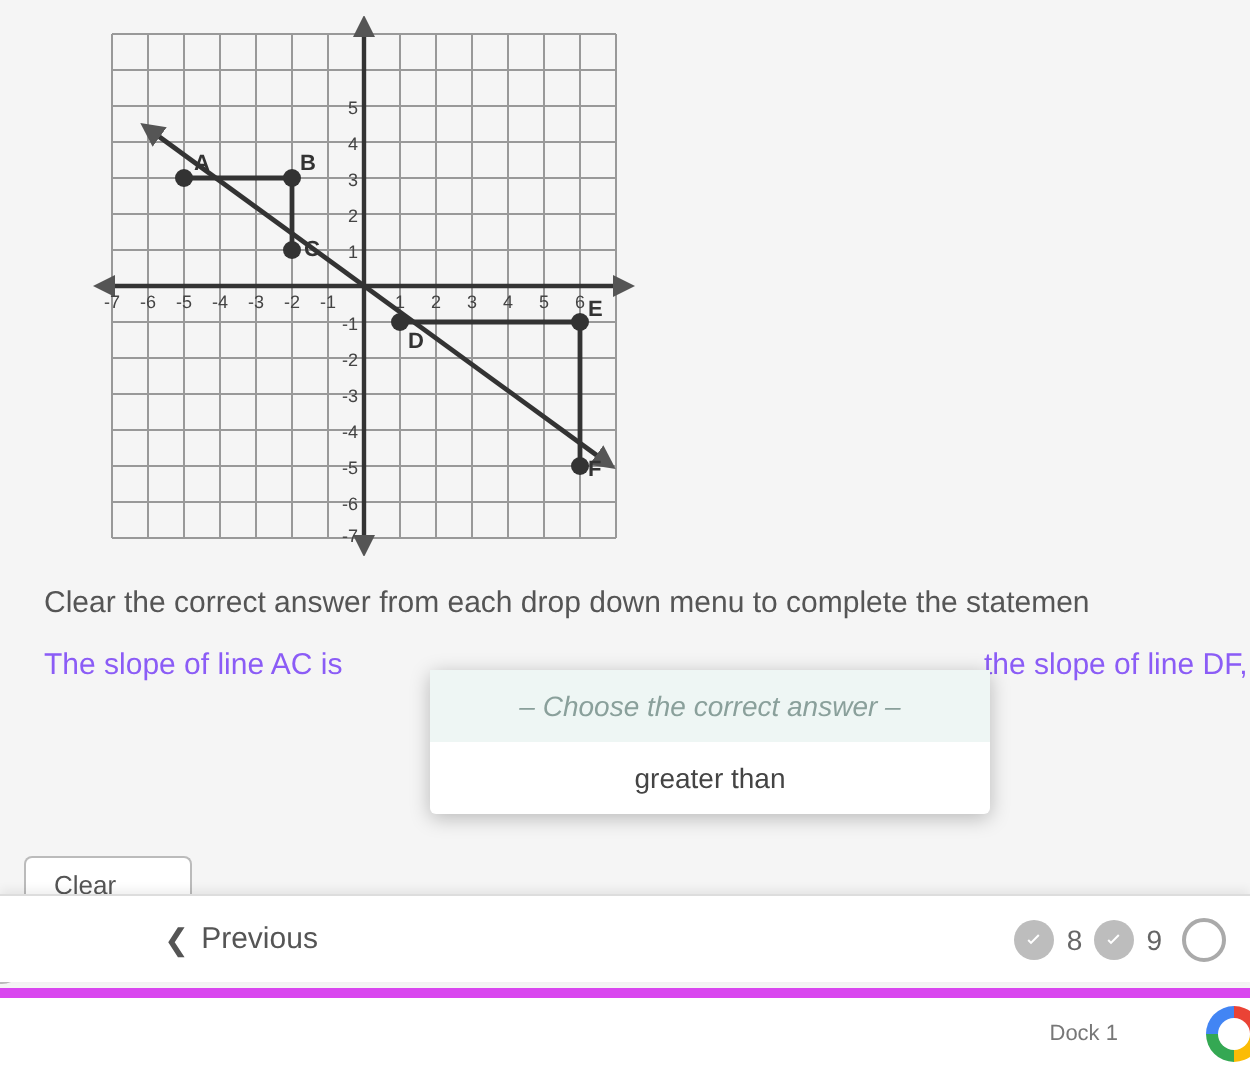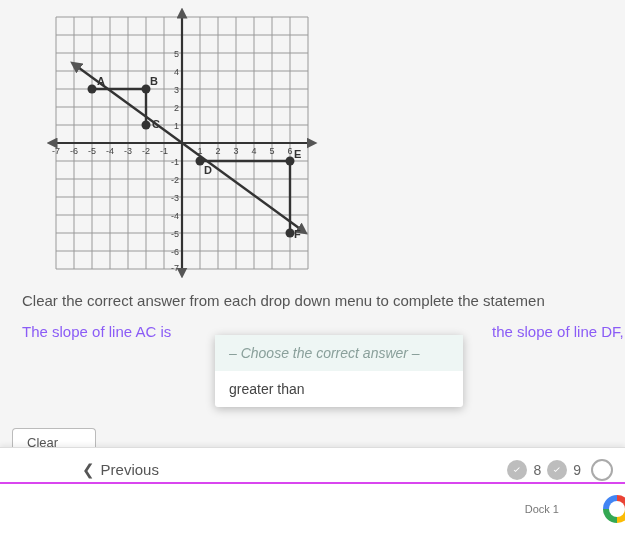--- a/index.html
+++ b/index.html
@@ -46,27 +46,28 @@
       margin-top: 10px;
       margin-left: 10px;
       font-size: 15px;
       color: #888;
       font-style: italic;
     }
     .dropdown {
       position: absolute;
       left: 215px;
       top: 335px;
-      width: 248px;
+      width: 280px;
       background: #fff;
       box-shadow: 0 2px 10px rgba(0,0,0,0.25);
       border-radius: 3px;
       font-size: 14px;
       color: #444;
       z-index: 10;
+      text-align: center;
     }
     .dropdown .option {
       padding: 10px 14px;
       cursor: pointer;
     }
     .dropdown .option.placeholder {
       color: #8aa09b;
       font-style: italic;
       background: #eef6f4;
     }
@@ -132,23 +133,23 @@
       width: 22px;
       height: 22px;
       border: 2px solid #aaa;
       border-radius: 50%;
       margin-left: 4px;
     }
     .os-bar {
       position: absolute;
       bottom: 0;
       left: 0; right: 0;
-      height: 52px;
-      background: #fff;
-      border-top: 2px solid #d946ef;
+      height: 40px;
+      background: #fff;
+      border-top: 5px solid #d946ef;
       display: flex;
       align-items: center;
       justify-content: flex-end;
       padding-right: 8px;
       gap: 30px;
     }
     .os-dock { font-size: 11px; color: #777; }
     .os-half-circle {
       width: 28px; height: 28px;
       border-radius: 50%;

